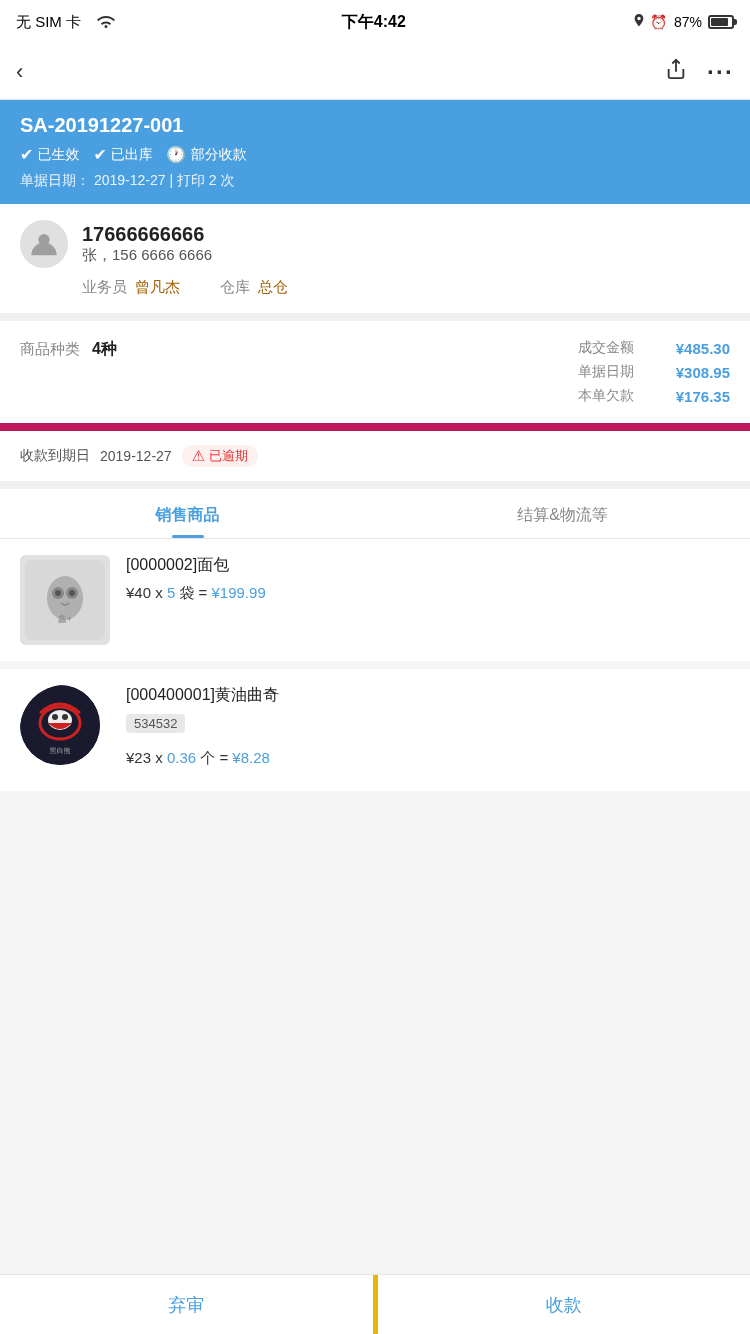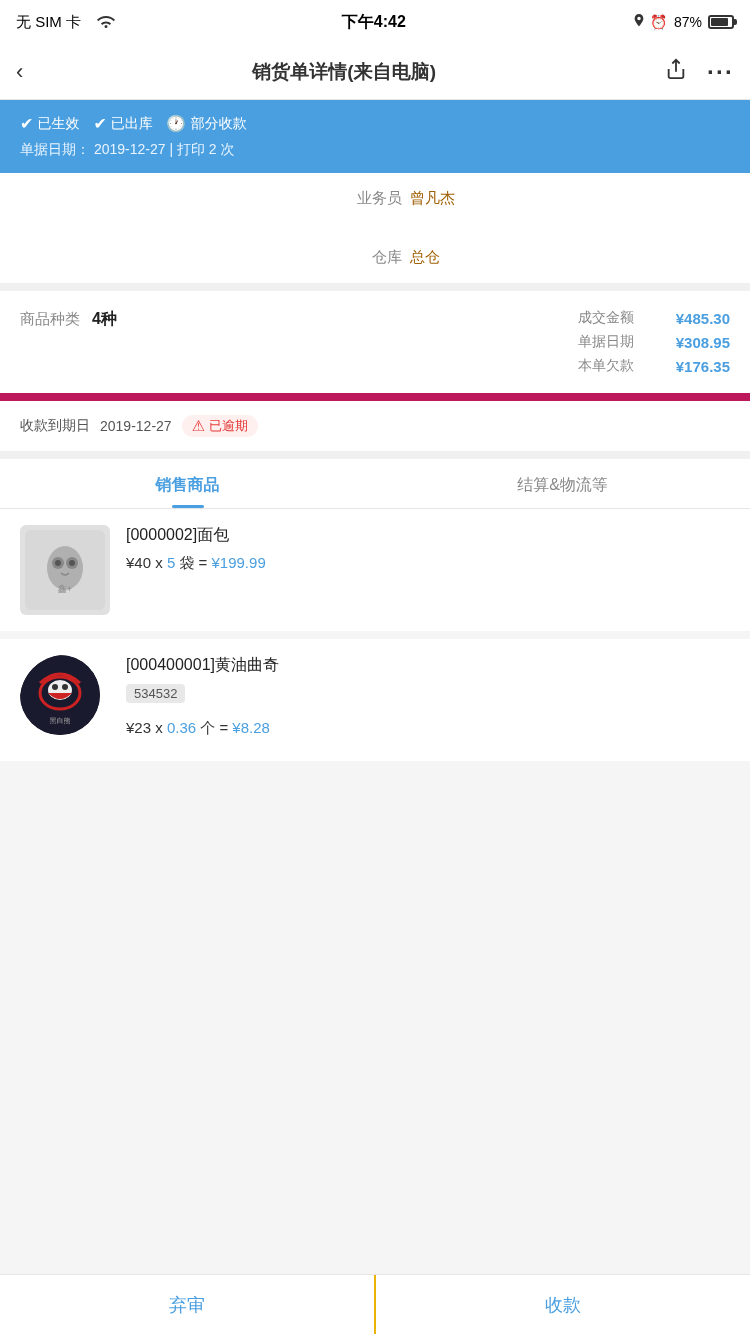--- a/index.html
+++ b/index.html
@@ -91,21 +91,21 @@
     .avatar {
       width: 48px; height: 48px; border-radius: 50%;
       background: #e0e0e0; display: flex; align-items: center; justify-content: center;
       overflow: hidden; flex-shrink: 0;
     }
     .avatar svg { width: 34px; height: 34px; }
     .customer-name { font-size: 20px; font-weight: 600; color: #222; }
     .customer-sub { font-size: 15px; color: #555; }
     .customer-meta {
       display: flex; align-items: center; gap: 40px;
-      font-size: 15px; color: #333; padding-left: 62px; flex-direction: column;
+      font-size: 15px; color: #333; padding-left: 62px;
     }
     .meta-item { display: flex; align-items: center; gap: 8px; }
     .meta-label { color: #888; }
     .meta-value { color: #a16207; font-weight: 500; }
 
     
     .stats-section {
       background: #fff;
       padding: 18px 20px;
       display: flex;
@@ -174,21 +174,21 @@
       position: fixed; bottom: 0; left: 0; width: 750px;
       background: #fff;
       border-top: 1px solid #e5e5e5;
       display: flex;
       height: 60px;
     }
     .bottom-btn {
       flex: 1; display: flex; align-items: center; justify-content: center;
       font-size: 18px; font-weight: 500; cursor: pointer;
     }
-    .bottom-btn.left { color: #4A9FE0; border-right: 2px solid #eab308; }
+    .bottom-btn.left { color: #4A9FE0; border-right: 5px solid #eab308; }
     .bottom-btn.right { color: #4A9FE0; }
 
     
     .owl-placeholder {
       width: 90px; height: 90px; background: #e0e0e0;
       border-radius: 6px; display: flex; align-items: center; justify-content: center;
     }
     .circle-logo {
       width: 80px; height: 80px; border-radius: 50%; background: #1a1a2e;
       display: flex; align-items: center; justify-content: center; overflow: hidden;
@@ -218,32 +218,32 @@
     <span>⏰</span>
     <span>87%</span>
     <div class="battery-icon">
       <div class="battery-fill"></div>
     </div>
   </div>
 </div>
 
 <div class="nav-bar">
   <span class="nav-back">‹</span>
-  <span class="nav-title">销货单详情(来自电脑)</span>
   <div class="nav-actions">
     <span class="nav-action-icon">
       <svg width="22" height="22" viewBox="0 0 24 24" fill="none" stroke="#333" stroke-width="2">
         <path d="M4 12v8a2 2 0 002 2h12a2 2 0 002-2v-8M16 6l-4-4-4 4M12 2v13"></path>
       </svg>
     </span>
     <span class="nav-action-icon" style="font-size:24px;font-weight:700;letter-spacing:1px">···</span>
   </div>
 </div>
 
 <div class="banner">
+  <div class="banner-order-id">SA-20191227-001</div>
   <div class="banner-status">
     <span class="status-tag">
       <span class="dot">✔</span>
       <span>已生效</span>
     </span>
     <span class="status-tag">
       <span class="dot">✔</span>
       <span>已出库</span>
     </span>
     <span class="status-tag">
@@ -254,20 +254,33 @@
   <div class="banner-date">
     <span>单据日期：</span>
     <span>2019-12-27</span>
     <span>| 打印</span>
     <span>2</span>
     <span>次</span>
   </div>
 </div>
 
 <div class="customer-section">
+  <div class="customer-row">
+    <div class="avatar">
+      <svg viewBox="0 0 48 48" fill="none">
+        <circle cx="24" cy="24" r="24" fill="#e0e0e0"></circle>
+        <circle cx="24" cy="18" r="8" fill="#9e9e9e"></circle>
+        <path d="M6 40c0-9.9 8.1-18 18-18s18 8.1 18 18" fill="#9e9e9e"></path>
+      </svg>
+    </div>
+    <div>
+      <div class="customer-name">17666666666</div>
+      <div class="customer-sub">张，156 6666 6666</div>
+    </div>
+  </div>
   <div class="customer-meta">
     <div class="meta-item">
       <span class="meta-label">业务员</span>
       <span class="meta-value">曾凡杰</span>
     </div>
     <div class="meta-item">
       <span class="meta-label">仓库</span>
       <span class="meta-value">总仓</span>
     </div>
   </div>

